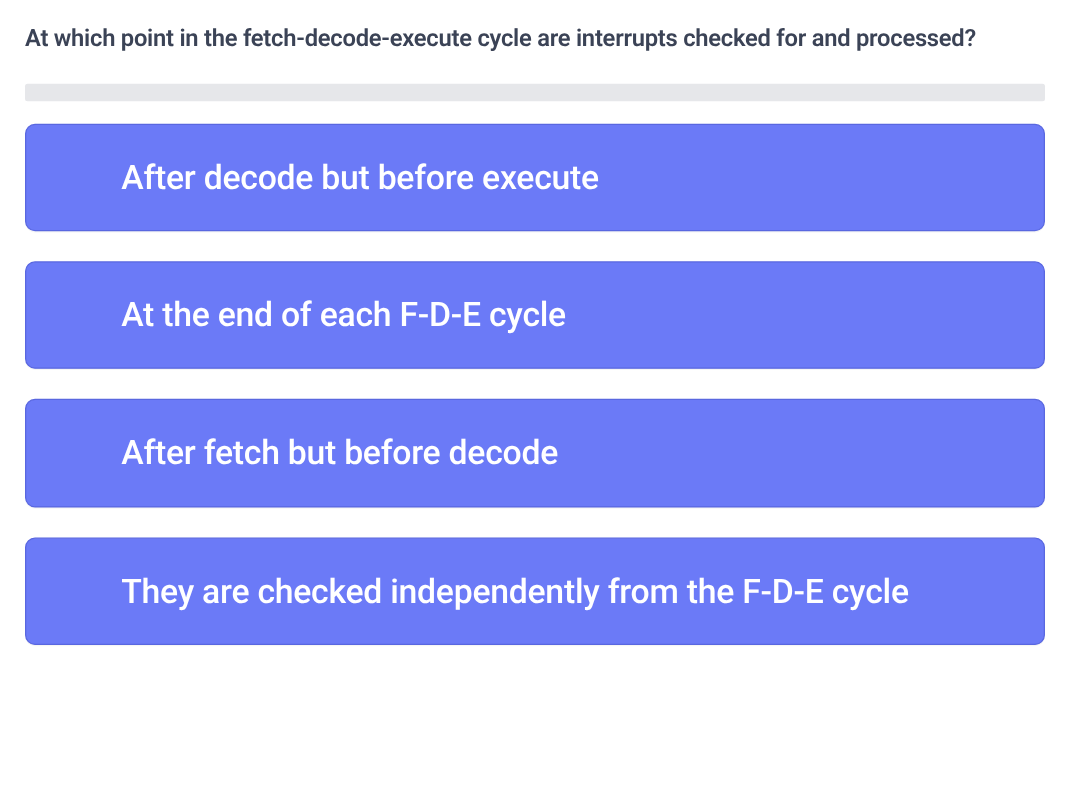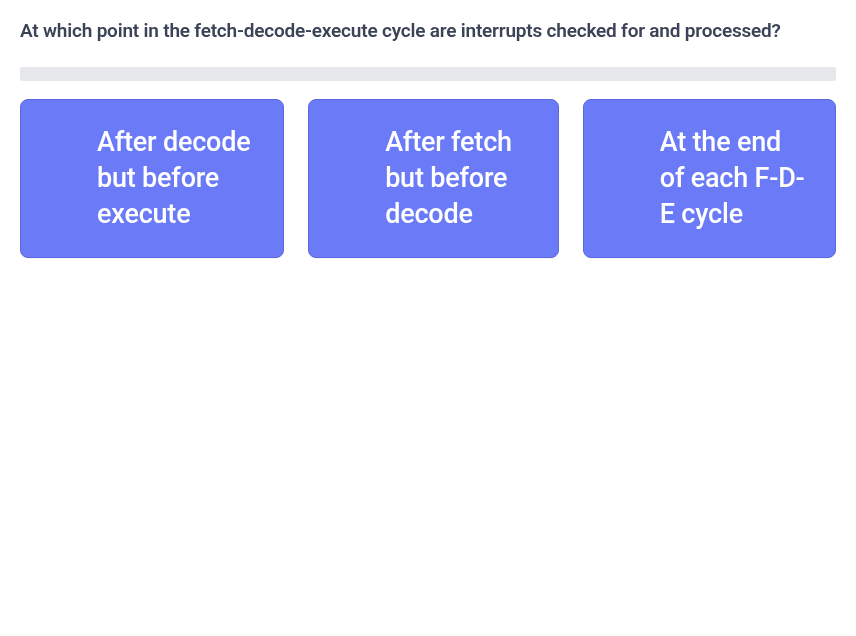--- a/index.html
+++ b/index.html
@@ -25,21 +25,21 @@
   }
   .progress-bar {
     width: 100%;
     height: 14px;
     background: #e6e7ea;
     border-radius: 2px;
     margin-bottom: 18px;
   }
   .answers {
     display: flex;
-    flex-direction: row;
+    flex-direction: column;
     gap: 24px;
   }
   .answer {
     background: #6b7af7;
     color: #ffffff;
     font-size: 27px;
     font-weight: 500;
     line-height: 1.35;
     padding: 24px 28px 24px 76px;
     border-radius: 8px;
@@ -53,18 +53,19 @@
 <body>
 
 <div class="question">At which point in the fetch-decode-execute cycle are interrupts checked for and processed?</div>
 
 <div class="progress-bar"></div>
 
 <div class="answers">
 
   <div class="answer">After decode but before execute</div>
 
+  <div class="answer">At the end of each F-D-E cycle</div>
+
   <div class="answer">After fetch but before decode</div>
 
-  <div class="answer">At the end of each F-D-E cycle</div>
-
+  <div class="answer">They are checked independently from the F-D-E cycle</div>
 
 </div>
 
 </body></html>

